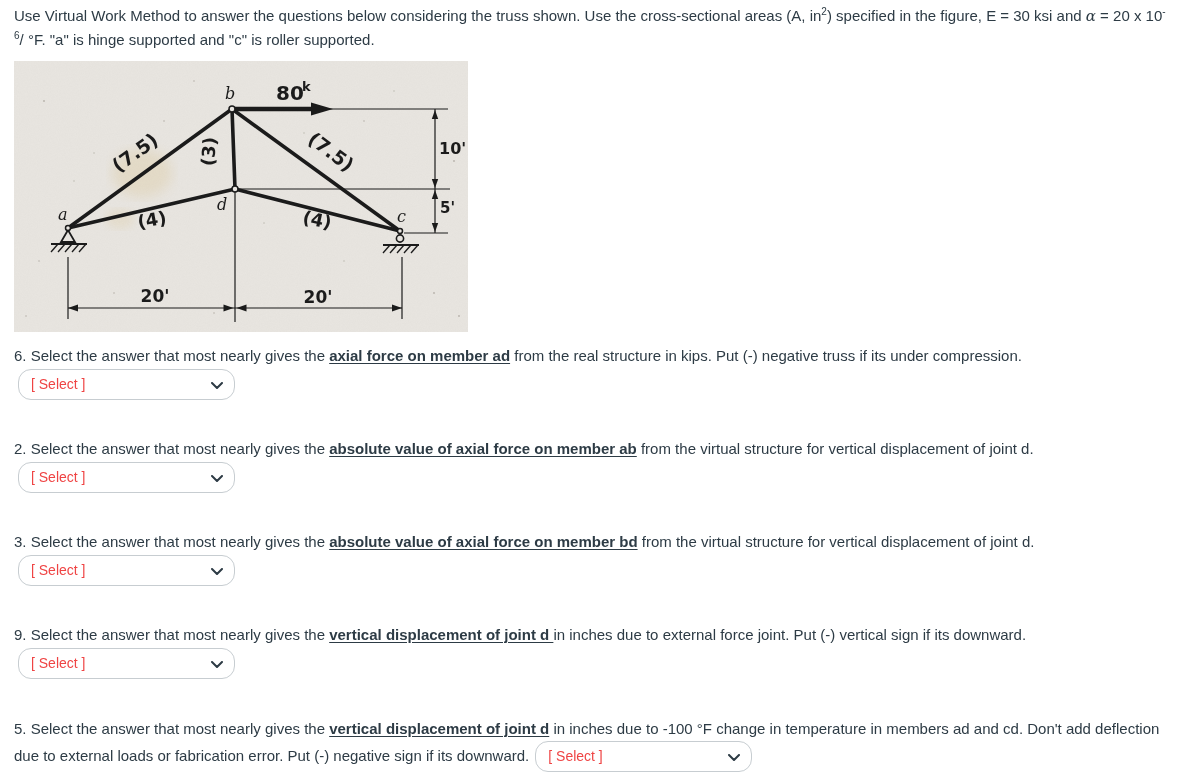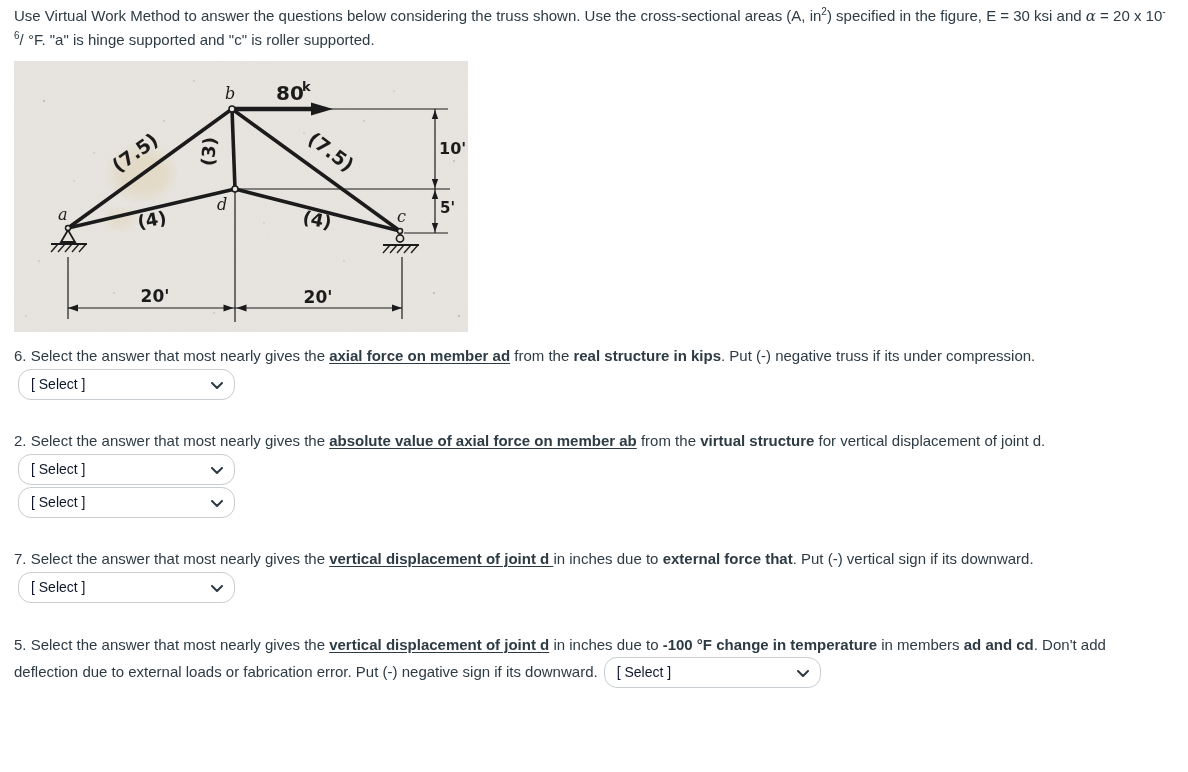--- a/index.html
+++ b/index.html
@@ -9,42 +9,42 @@
     font-family: "Liberation Sans", sans-serif;
     color: #2d3b45;
     font-size: 15px;
   }
   .page { padding: 0 14px; }
   .intro {
     margin-top: 4px;
     max-width: 1162px;
     line-height: 24px;
   }
-  .seg-b { font-weight: 700; }
+  .seg-b { font-weight: 400; }
   .seg-u { text-decoration: underline; text-underline-offset: 2px; font-weight: bold; }
   .seg-sup { vertical-align: super; font-size: 10px; line-height: 0; }
   .seg-i { font-style: italic; font-family: "DejaVu Serif", serif; }
 
   .figure-wrap { margin-top: 9px; width: 454px; height: 271px; }
 
   .question { margin: 0; }
-  .q-text { margin-top: 30px; max-width: 1150px; line-height: 22px; }
+  .q-text { margin-top: 38px; max-width: 1150px; line-height: 22px; }
   .q-text.first { margin-top: 13px; }
   .q5-text { line-height: 24px; }
 
   .fake-select {
     position: relative;
     display: block;
     width: 217px; height: 31px;
     margin: 2px 0 0 4px;
     border: 1px solid #c7cdd1;
     border-radius: 13px;
     background: #ffffff;
     font-size: 14px;
-    color: #0f172a;
+    color: #ef4444;
     line-height: 29px;
     padding-left: 12px;
     cursor: pointer;
   }
   .fake-select.inline {
     display: inline-block;
     vertical-align: middle;
     margin: 0 0 2px 6px;
   }
   .fake-select .chev {
@@ -203,30 +203,31 @@
     <p class="q-text"><span>2. Select the answer that most nearly gives the </span><span class="seg-u">absolute value of axial force on member ab</span><span> from the </span><span class="seg-b">virtual structure</span><span> for vertical displacement of joint d.</span></p>
     <div class="fake-select">
       <span>[ Select ]</span>
       <svg class="chev" width="12" height="7" viewBox="0 0 12 7">
           <polyline points="1,1 6,6 11,1" fill="none" stroke="#2d3b45" stroke-width="2" stroke-linecap="round" stroke-linejoin="round"></polyline>
         </svg>
     </div>
   </div>
 
   <div class="question">
-    <div class="fake-select">
-      <span>[ Select ]</span>
-      <svg class="chev" width="12" height="7" viewBox="0 0 12 7">
-          <polyline points="1,1 6,6 11,1" fill="none" stroke="#2d3b45" stroke-width="2" stroke-linecap="round" stroke-linejoin="round"></polyline>
-        </svg>
-    </div>
-  </div>
-
-  <div class="question">
-    <p class="q-text"><span>7. Select the answer that most nearly gives the </span><span class="seg-u">vertical displacement of joint d </span><span>in inches due to </span><span class="seg-b">external force that</span><span>. Put (-) vertical sign if its downward.</span></p>
+    <p class="q-text"><span>3. Select the answer that most nearly gives the </span><span class="seg-u">absolute value of axial force on member bd</span><span> from the </span><span class="seg-b">virtual structure</span><span> for vertical displacement of joint d.</span></p>
+    <div class="fake-select">
+      <span>[ Select ]</span>
+      <svg class="chev" width="12" height="7" viewBox="0 0 12 7">
+          <polyline points="1,1 6,6 11,1" fill="none" stroke="#2d3b45" stroke-width="2" stroke-linecap="round" stroke-linejoin="round"></polyline>
+        </svg>
+    </div>
+  </div>
+
+  <div class="question">
+    <p class="q-text"><span>9. Select the answer that most nearly gives the </span><span class="seg-u">vertical displacement of joint d </span><span>in inches due to </span><span class="seg-b">external force joint</span><span>. Put (-) vertical sign if its downward.</span></p>
     <div class="fake-select">
       <span>[ Select ]</span>
       <svg class="chev" width="12" height="7" viewBox="0 0 12 7">
           <polyline points="1,1 6,6 11,1" fill="none" stroke="#2d3b45" stroke-width="2" stroke-linecap="round" stroke-linejoin="round"></polyline>
         </svg>
     </div>
   </div>
 
   <div class="question">
     <p class="q-text q5-text"><span><span>5. Select the answer that most nearly gives the </span><span class="seg-u">vertical displacement of joint d</span><span> in inches due to </span><span class="seg-b">-100 °F change in temperature</span><span> in members </span><span class="seg-b">ad and cd</span><span>. Don't add deflection due to external loads or fabrication error. Put (-) negative sign if its downward.</span></span><span class="fake-select inline"><span>[ Select ]</span><svg class="chev" width="12" height="7" viewBox="0 0 12 7">

